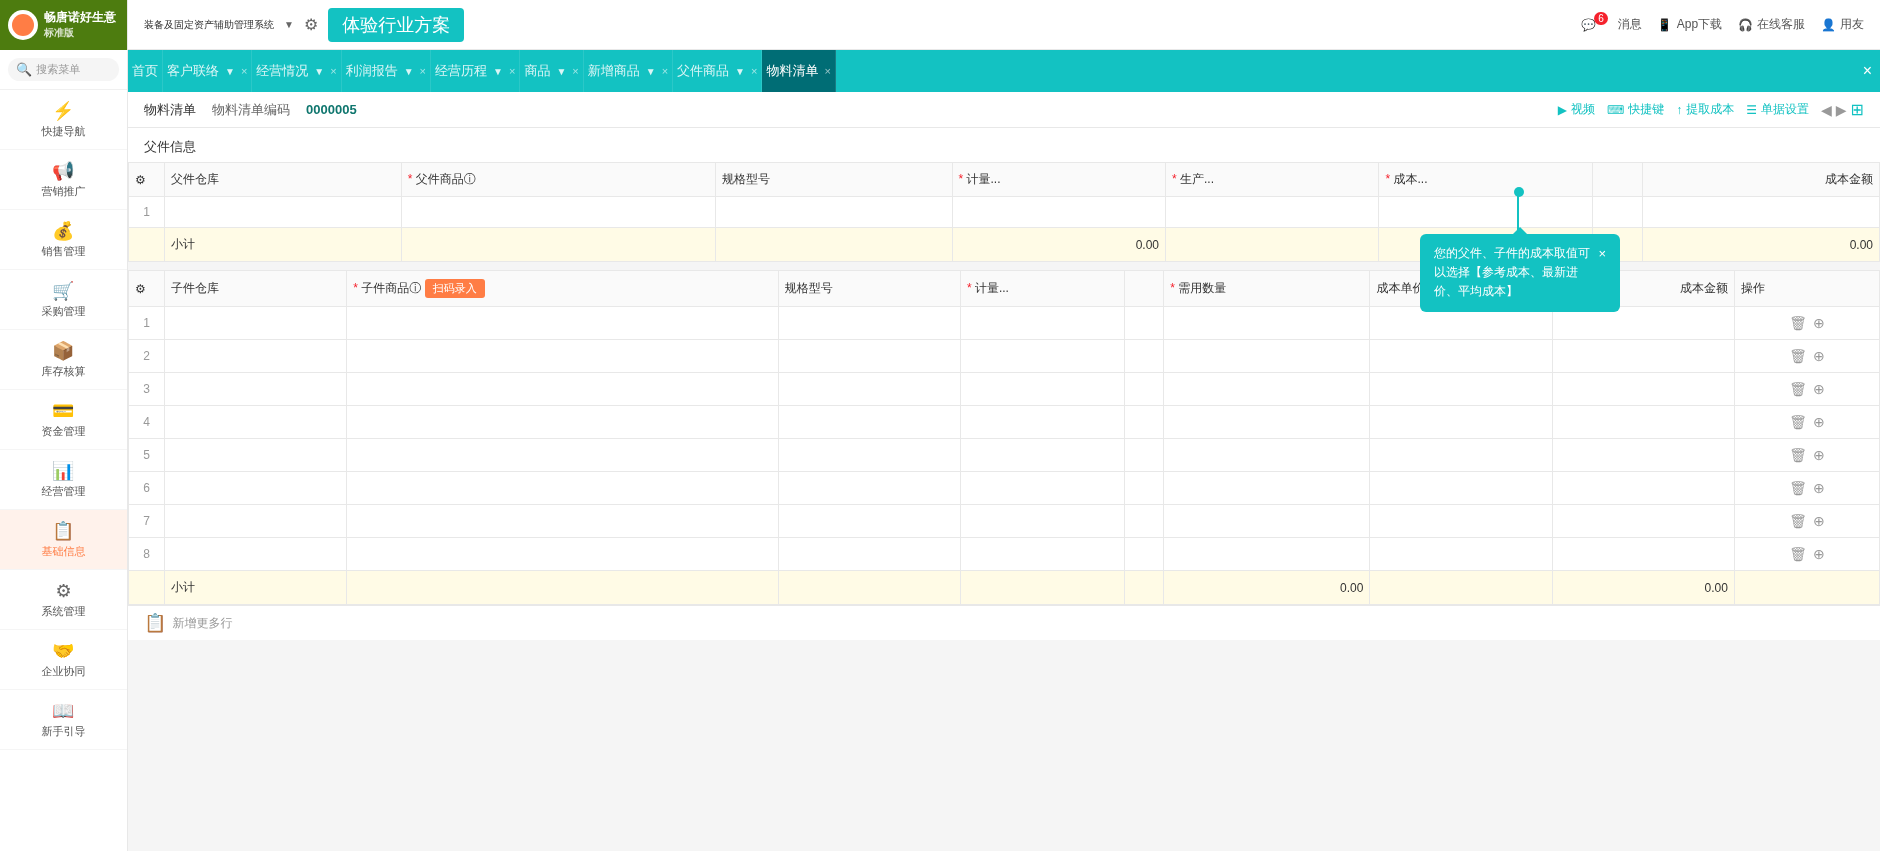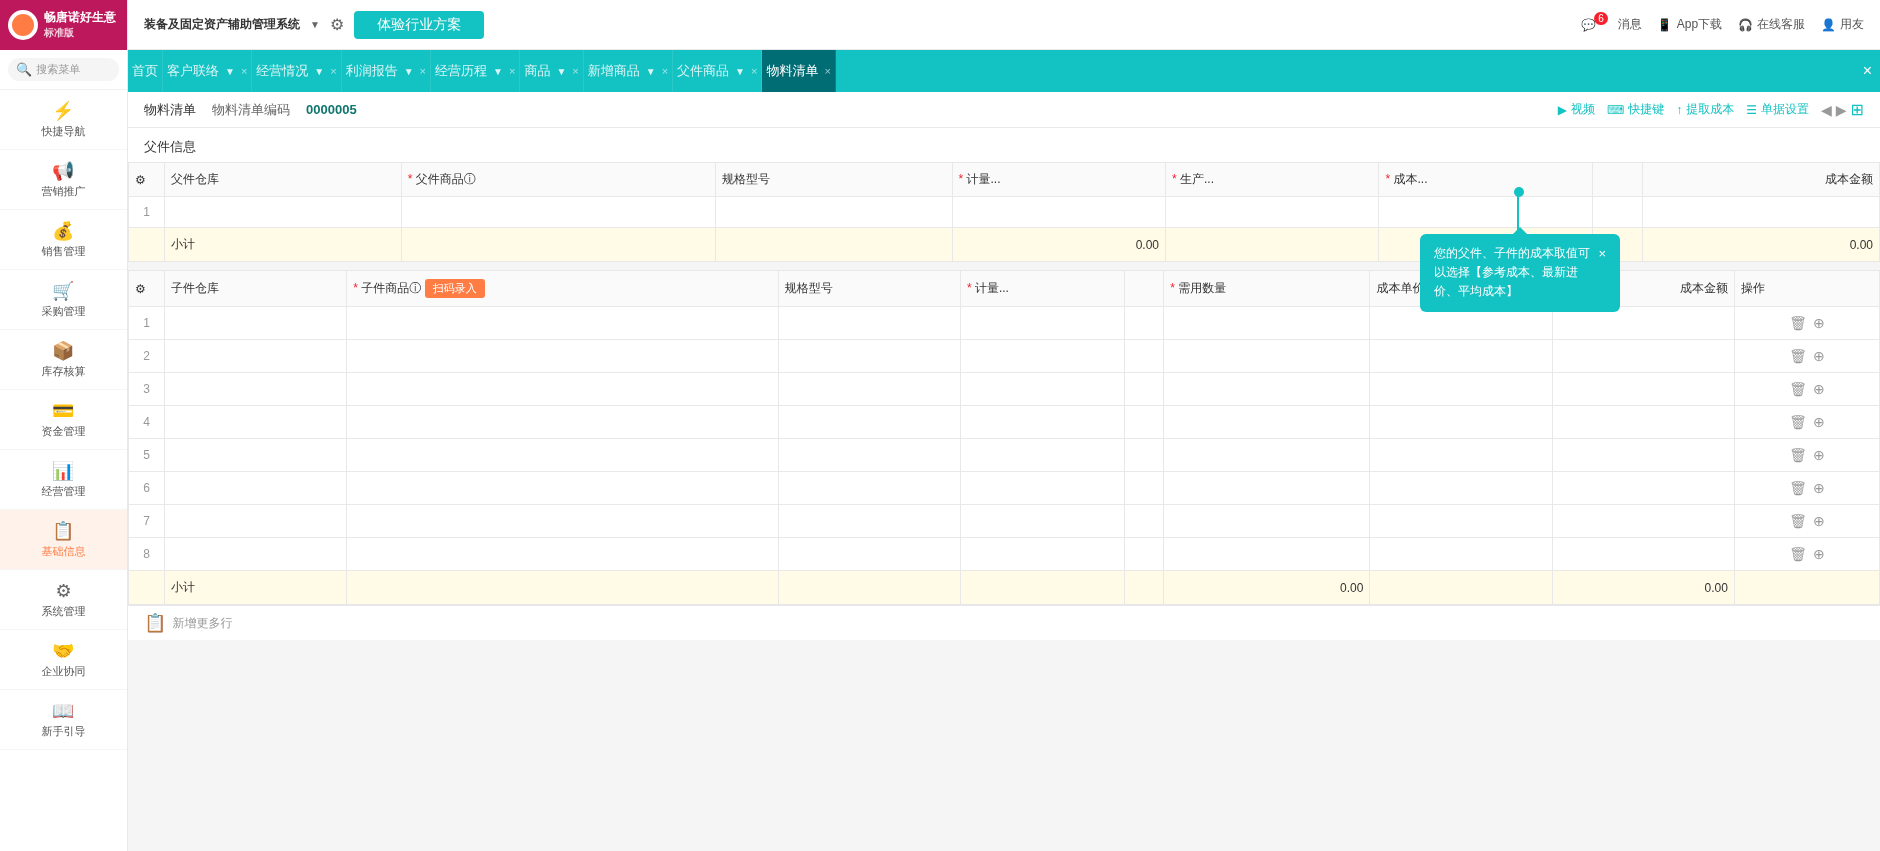--- a/index.html
+++ b/index.html
@@ -8,21 +8,21 @@
     
     .sidebar {
       width: 128px;
       background: #fff;
       display: flex;
       flex-direction: column;
       border-right: 1px solid #e8e8e8;
       flex-shrink: 0;
     }
     .sidebar-header {
-      background: #be185d;
+      background: #4d7c0f;
       padding: 10px 8px;
       display: flex;
       align-items: center;
       gap: 6px;
       color: #fff;
       font-weight: bold;
       font-size: 13px;
       height: 50px;
     }
     .sidebar-logo {
@@ -93,36 +93,36 @@
       align-items: center;
       justify-content: space-between;
       padding: 0 16px;
       border-bottom: 1px solid #e8e8e8;
     }
     .top-bar-left {
       display: flex;
       align-items: center;
       gap: 10px;
     }
-    .system-title { font-size: 12px; color: #333; font-weight: bold; }
+    .system-title { font-size: 10px; color: #333; }
     .top-bar-right {
       display: flex;
       align-items: center;
       gap: 16px;
       font-size: 12px;
       color: #555;
     }
     .top-bar-btn {
       background: #13c2c2;
       color: #fff;
       border: none;
       border-radius: 4px;
-      padding: 5px 23px;
-      cursor: pointer;
-      font-size: 14px;
+      padding: 5px 14px;
+      cursor: pointer;
+      font-size: 18px;
     }
     .top-bar-icon-group {
       display: flex;
       align-items: center;
       gap: 4px;
       cursor: pointer;
     }
     .badge {
       background: #f5222d;
       color: #fff;

